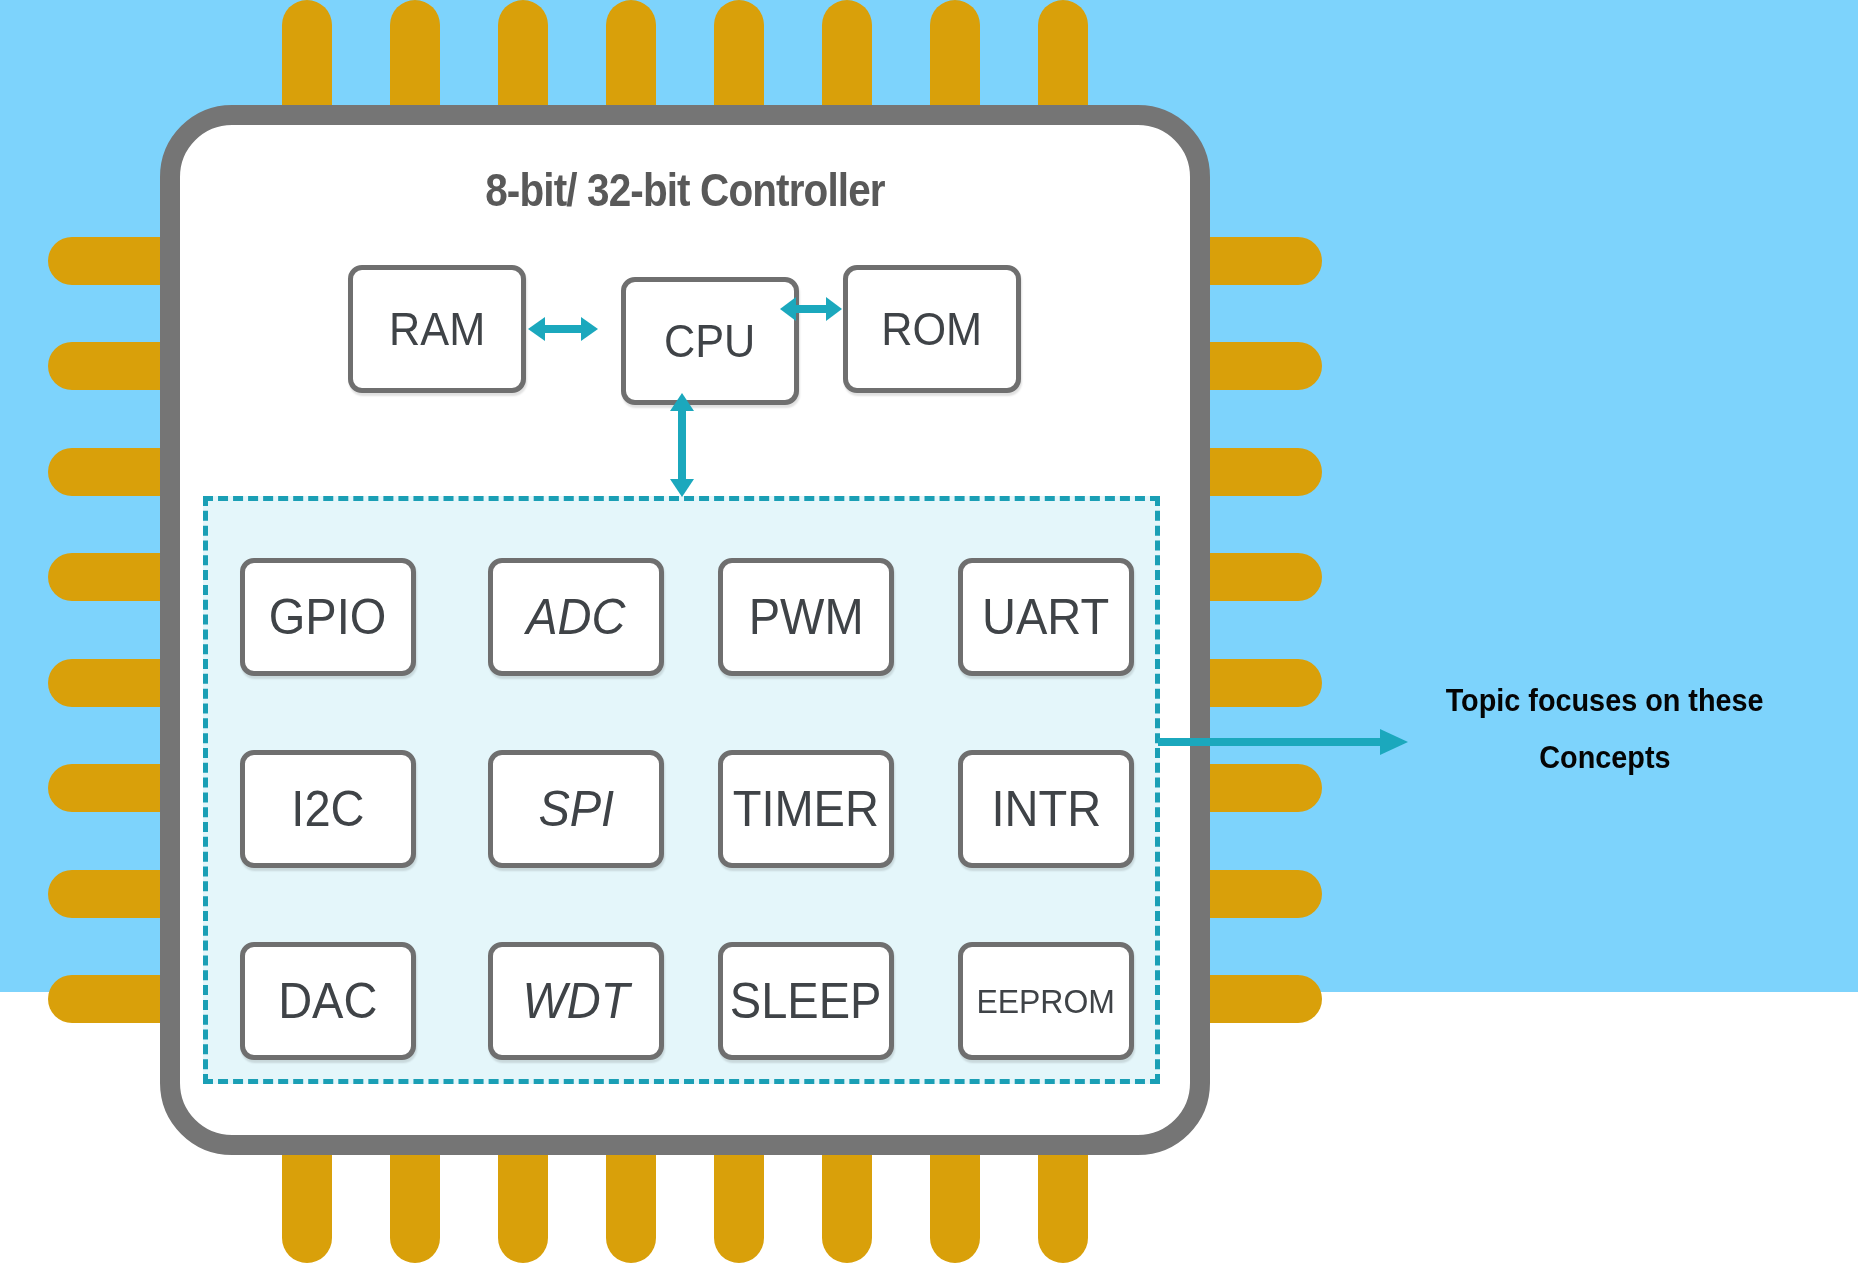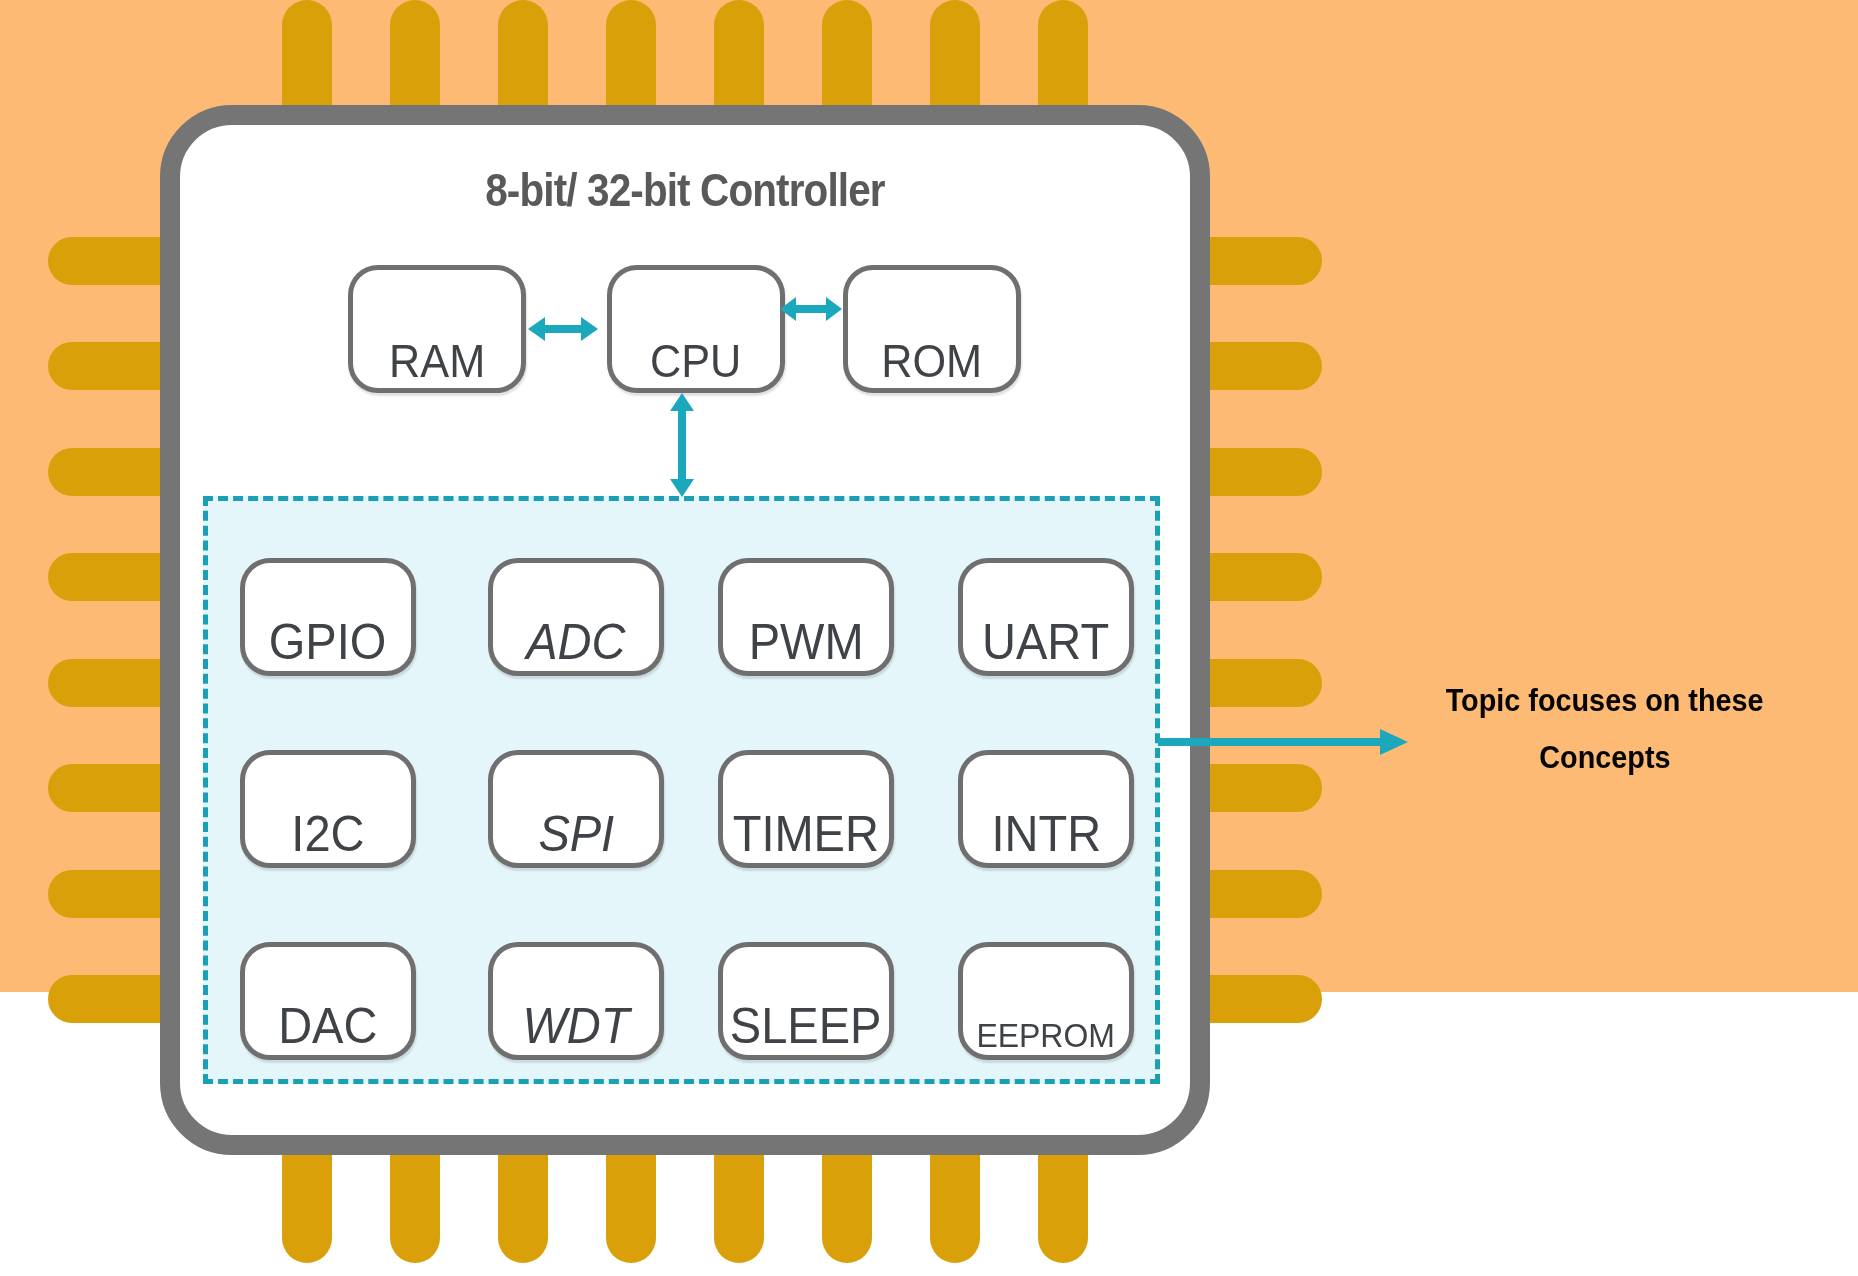--- a/index.html
+++ b/index.html
@@ -9,21 +9,21 @@
     --teal:#1BA8BD;
     --teal-dash:#1A9FB5;
     --periph-bg:#E4F6FA;
     --label:#3F4347;
     --title:#595959;
     --annot:#050505;
   }
   *{margin:0;padding:0;box-sizing:border-box;}
   html,body{width:1858px;height:1276px;background:#ffffff;overflow:hidden;
     font-family:"Liberation Sans", sans-serif;}
-  .stage{position:relative;width:1858px;height:992px;background:#fdba74;}
+  .stage{position:relative;width:1858px;height:992px;background:#7dd3fc;}
 
   
   .chip{position:absolute;left:160px;top:105px;width:1050px;height:1050px;}
   .chip-body{position:absolute;inset:0;background:#fff;border:20px solid var(--chip-border);
     border-radius:72px;z-index:2;}
 
   
   .pins{position:absolute;display:flex;justify-content:space-between;z-index:1;}
   .pins-top{top:-105px;left:122px;right:122px;height:128px;}
   .pins-bottom{bottom:-108px;left:122px;right:122px;height:128px;}
@@ -35,26 +35,26 @@
   .pins-left .pin{height:48px;width:100%;border-radius:24px 0 0 24px;}
   .pins-right .pin{height:48px;width:100%;border-radius:0 24px 24px 0;}
 
   
   .chip-title{position:absolute;left:0;top:58px;width:100%;text-align:center;z-index:3;}
   .chip-title span{display:inline-block;font-size:46px;font-weight:bold;color:var(--title);
     transform:scaleX(.88);letter-spacing:-1px;white-space:nowrap;}
 
   
   .block{position:absolute;background:#fff;border:5px solid var(--box-border);
-    border-radius:30px;display:flex;align-items:flex-end;justify-content:center;
+    border-radius:14px;display:flex;align-items:center;justify-content:center;
     color:var(--label);z-index:3;box-shadow:1px 3px 2px rgba(0,0,0,.12);}
   .mem{top:160px;width:178px;height:128px;font-size:46px;}
   .mem span{transform:scaleX(.94);display:inline-block;}
   .mem-ram{left:188px;}
-  .mem-cpu{left:447px;}
+  .mem-cpu{left:461px;margin-top:12px;}
   .mem-rom{left:683px;}
 
   
   .periph-zone{position:absolute;left:43px;top:391px;width:957px;height:588px;
     background:var(--periph-bg);border:5px dashed var(--teal-dash);z-index:2;}
 
   
   .per{width:176px;height:118px;font-size:50px;}
   .per span{transform:scaleX(.94);display:inline-block;white-space:nowrap;}
   .per-small{font-size:34px;}

